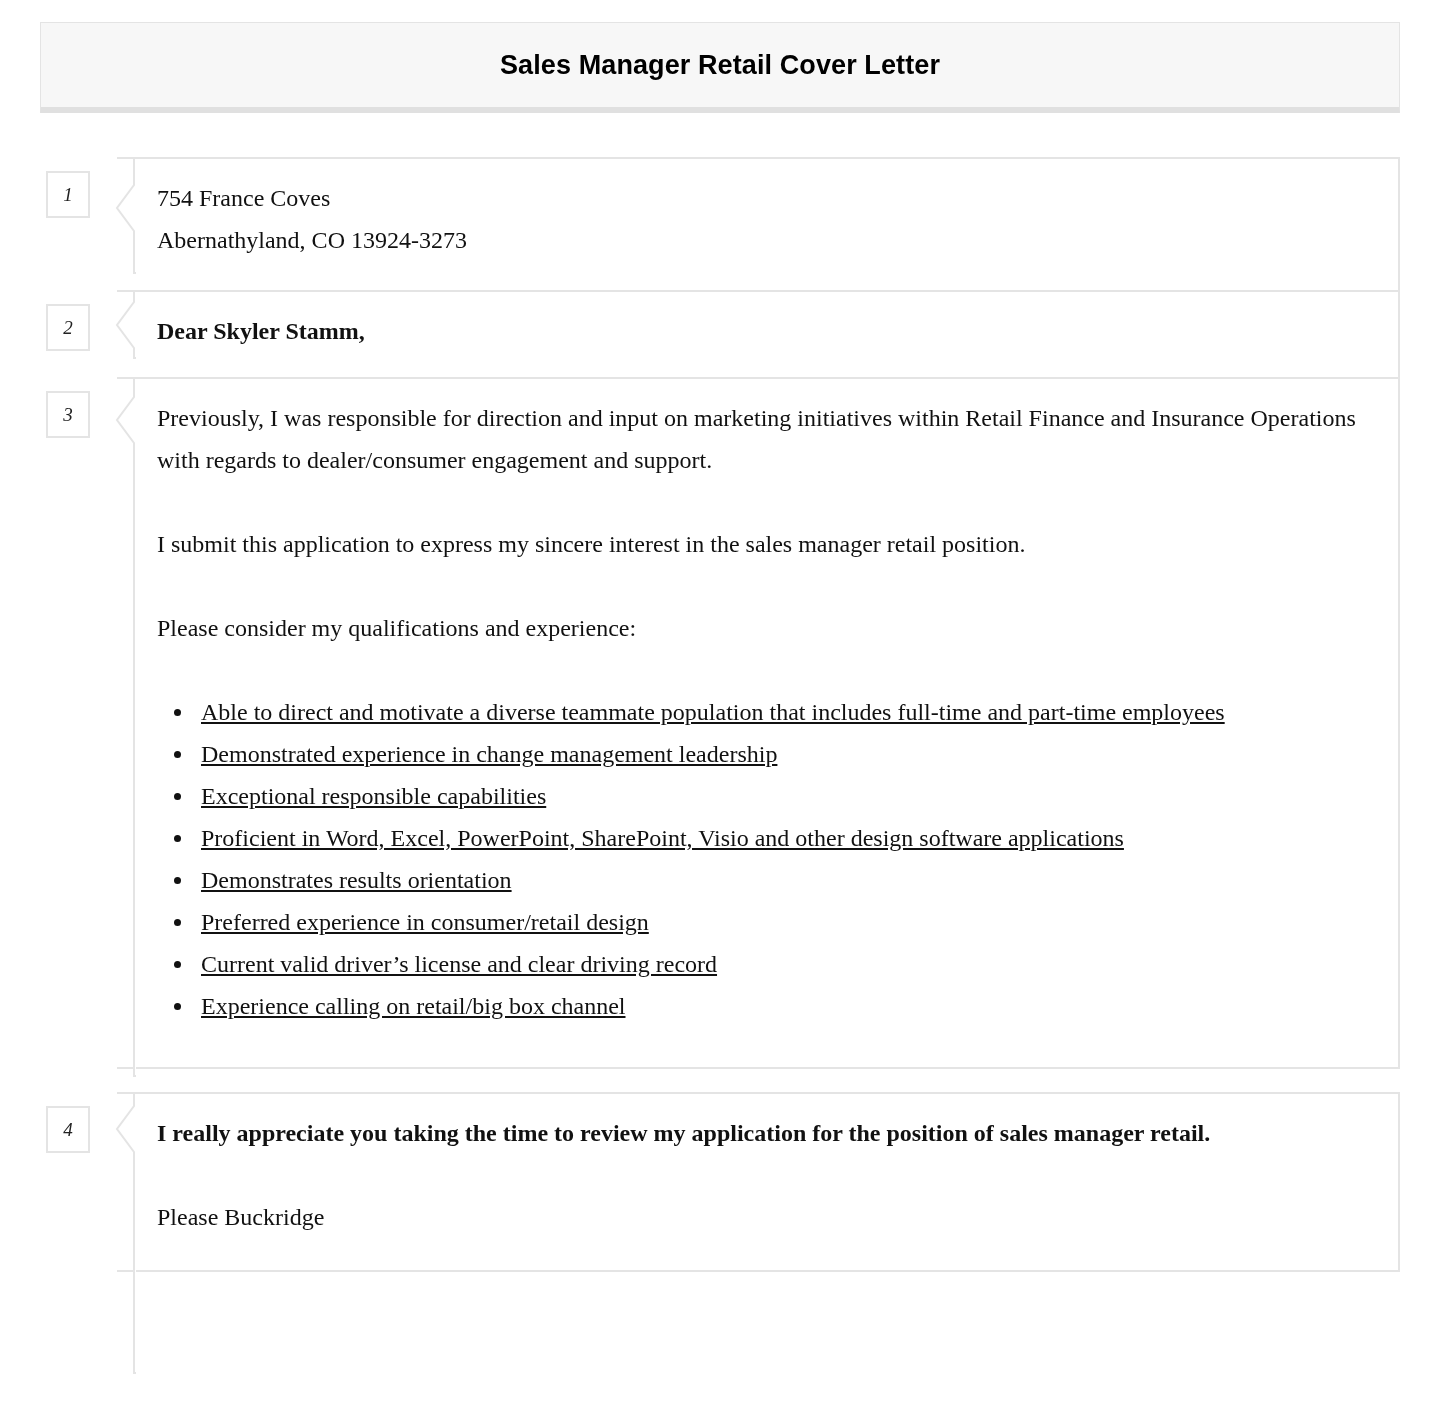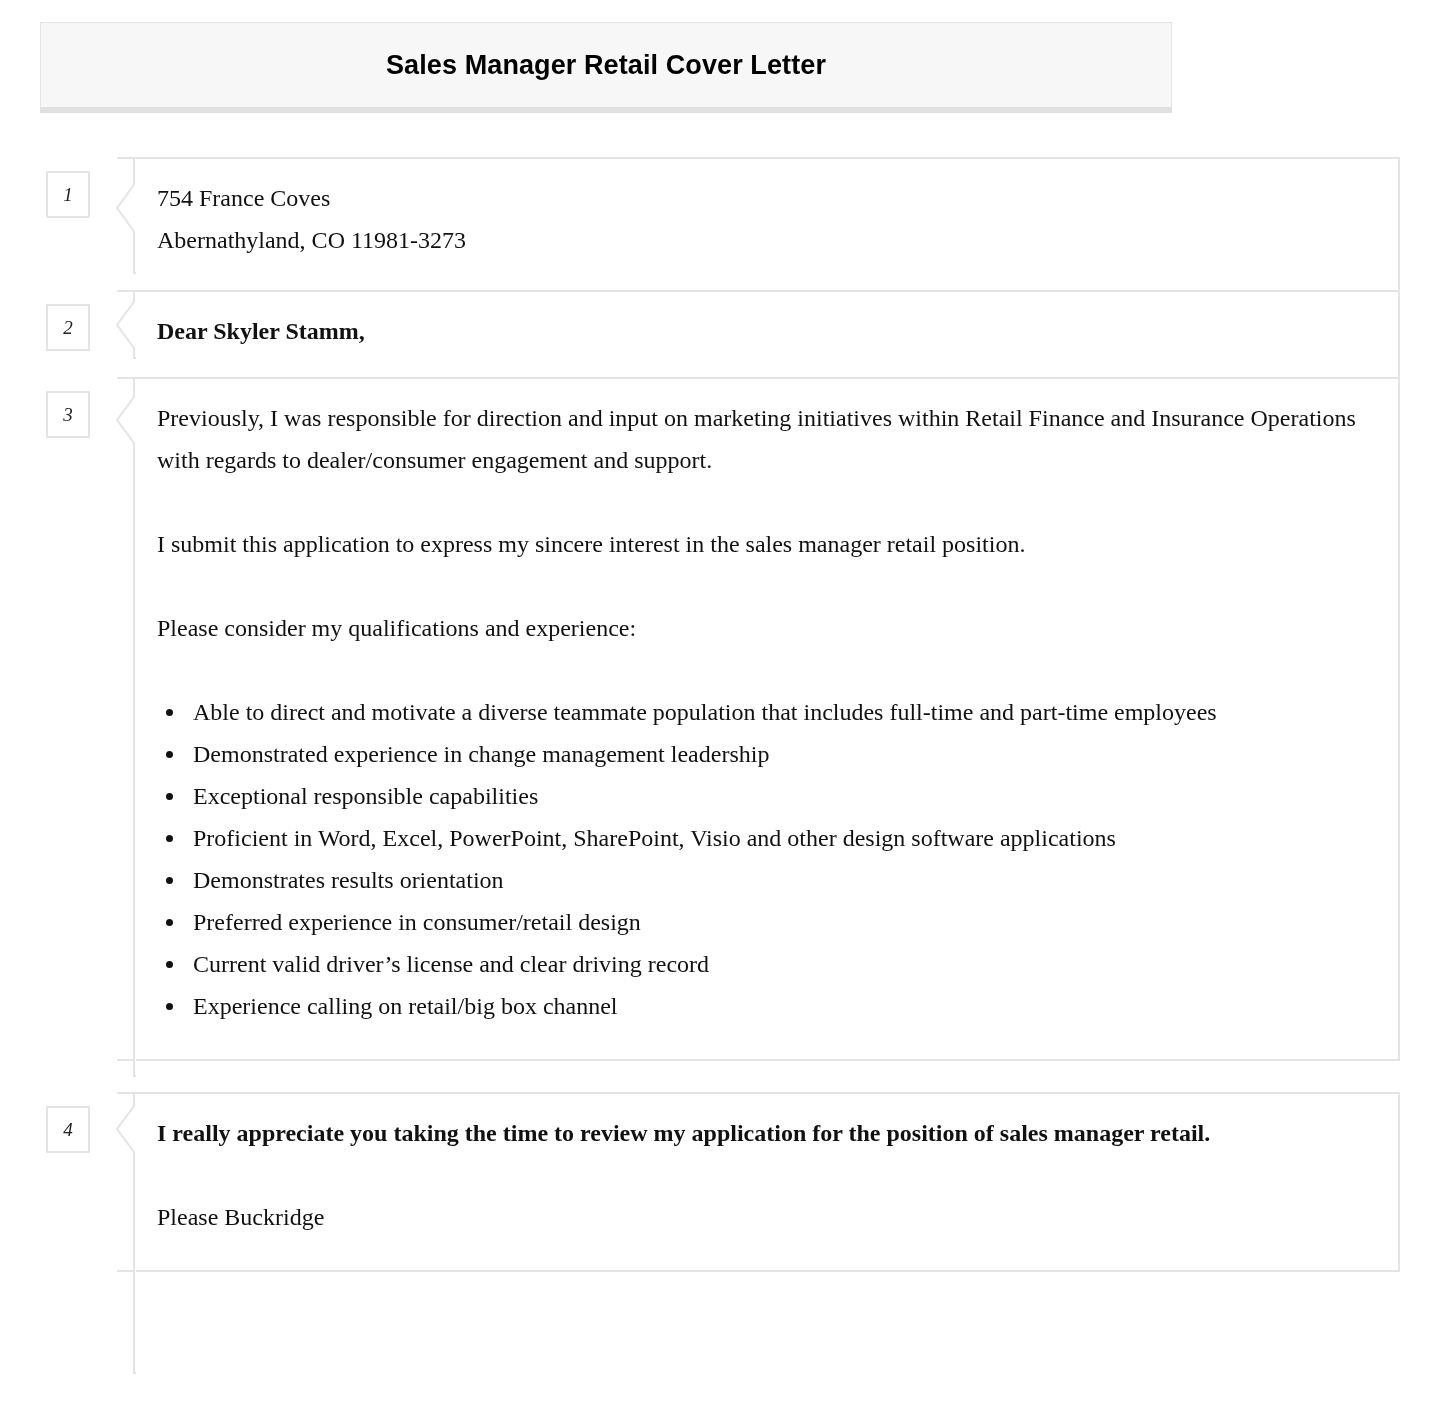--- a/index.html
+++ b/index.html
@@ -20,21 +20,21 @@
     width: 1440px;
     height: 1411px;
     box-sizing: border-box;
   }
 
   
   .letter-header {
     position: absolute;
     left: 40px;
     top: 22px;
-    width: 1132px;
+    width: 1360px;
     height: 91px;
     box-sizing: border-box;
     background: #f7f7f7;
     border: 1px solid #e4e4e4;
     border-bottom: 6px solid #e0e0e0;
     display: flex;
     align-items: center;
     justify-content: center;
   }
   .letter-header-title {
@@ -107,23 +107,24 @@
     line-height: 42px;
     color: #111111;
   }
   .block-content p:last-child { margin-bottom: 0; }
   .block-content p.tight { margin-bottom: 0; }
   .block-content p.strong {
     font-weight: bold;
   }
 
   .block-content ul {
-    margin: 0;
+    margin: 8px;
     padding: 0 0 0 30px;
     list-style: disc outside;
+    text-decoration: underline;
   }
   .block-content ul li {
     font-size: 24px;
     line-height: 42px;
     color: #111111;
     margin: 0;
     padding-left: 6px;
   }
 </style>
 </head>
@@ -139,21 +140,21 @@
     <div class="block-badge">1</div>
     <div class="block-body">
       <div class="notch-edge">
         <svg width="22" height="117" viewBox="0 0 22 117" preserveAspectRatio="none" aria-hidden="true">
           <path d="M21 1 L19 1 L19 28 L2 51 L19 74 L19 116 L21 116" fill="#ffffff" stroke="#e4e4e4" stroke-width="2" stroke-linejoin="miter"></path>
         </svg>
       </div>
       <div class="block-content">
         <p class="tight" style="margin-bottom:0;">
           <span>754 France Coves</span><br>
-          <span>Abernathyland, CO 11981-3273</span>
+          <span>Abernathyland, CO 13924-3273</span>
         </p>
       </div>
     </div>
   </div>
 
   <div class="block" id="block-2" style="top:290px;">
     <div class="block-badge">2</div>
     <div class="block-body">
       <div class="notch-edge">
         <svg width="22" height="69" viewBox="0 0 22 69" preserveAspectRatio="none" aria-hidden="true">

